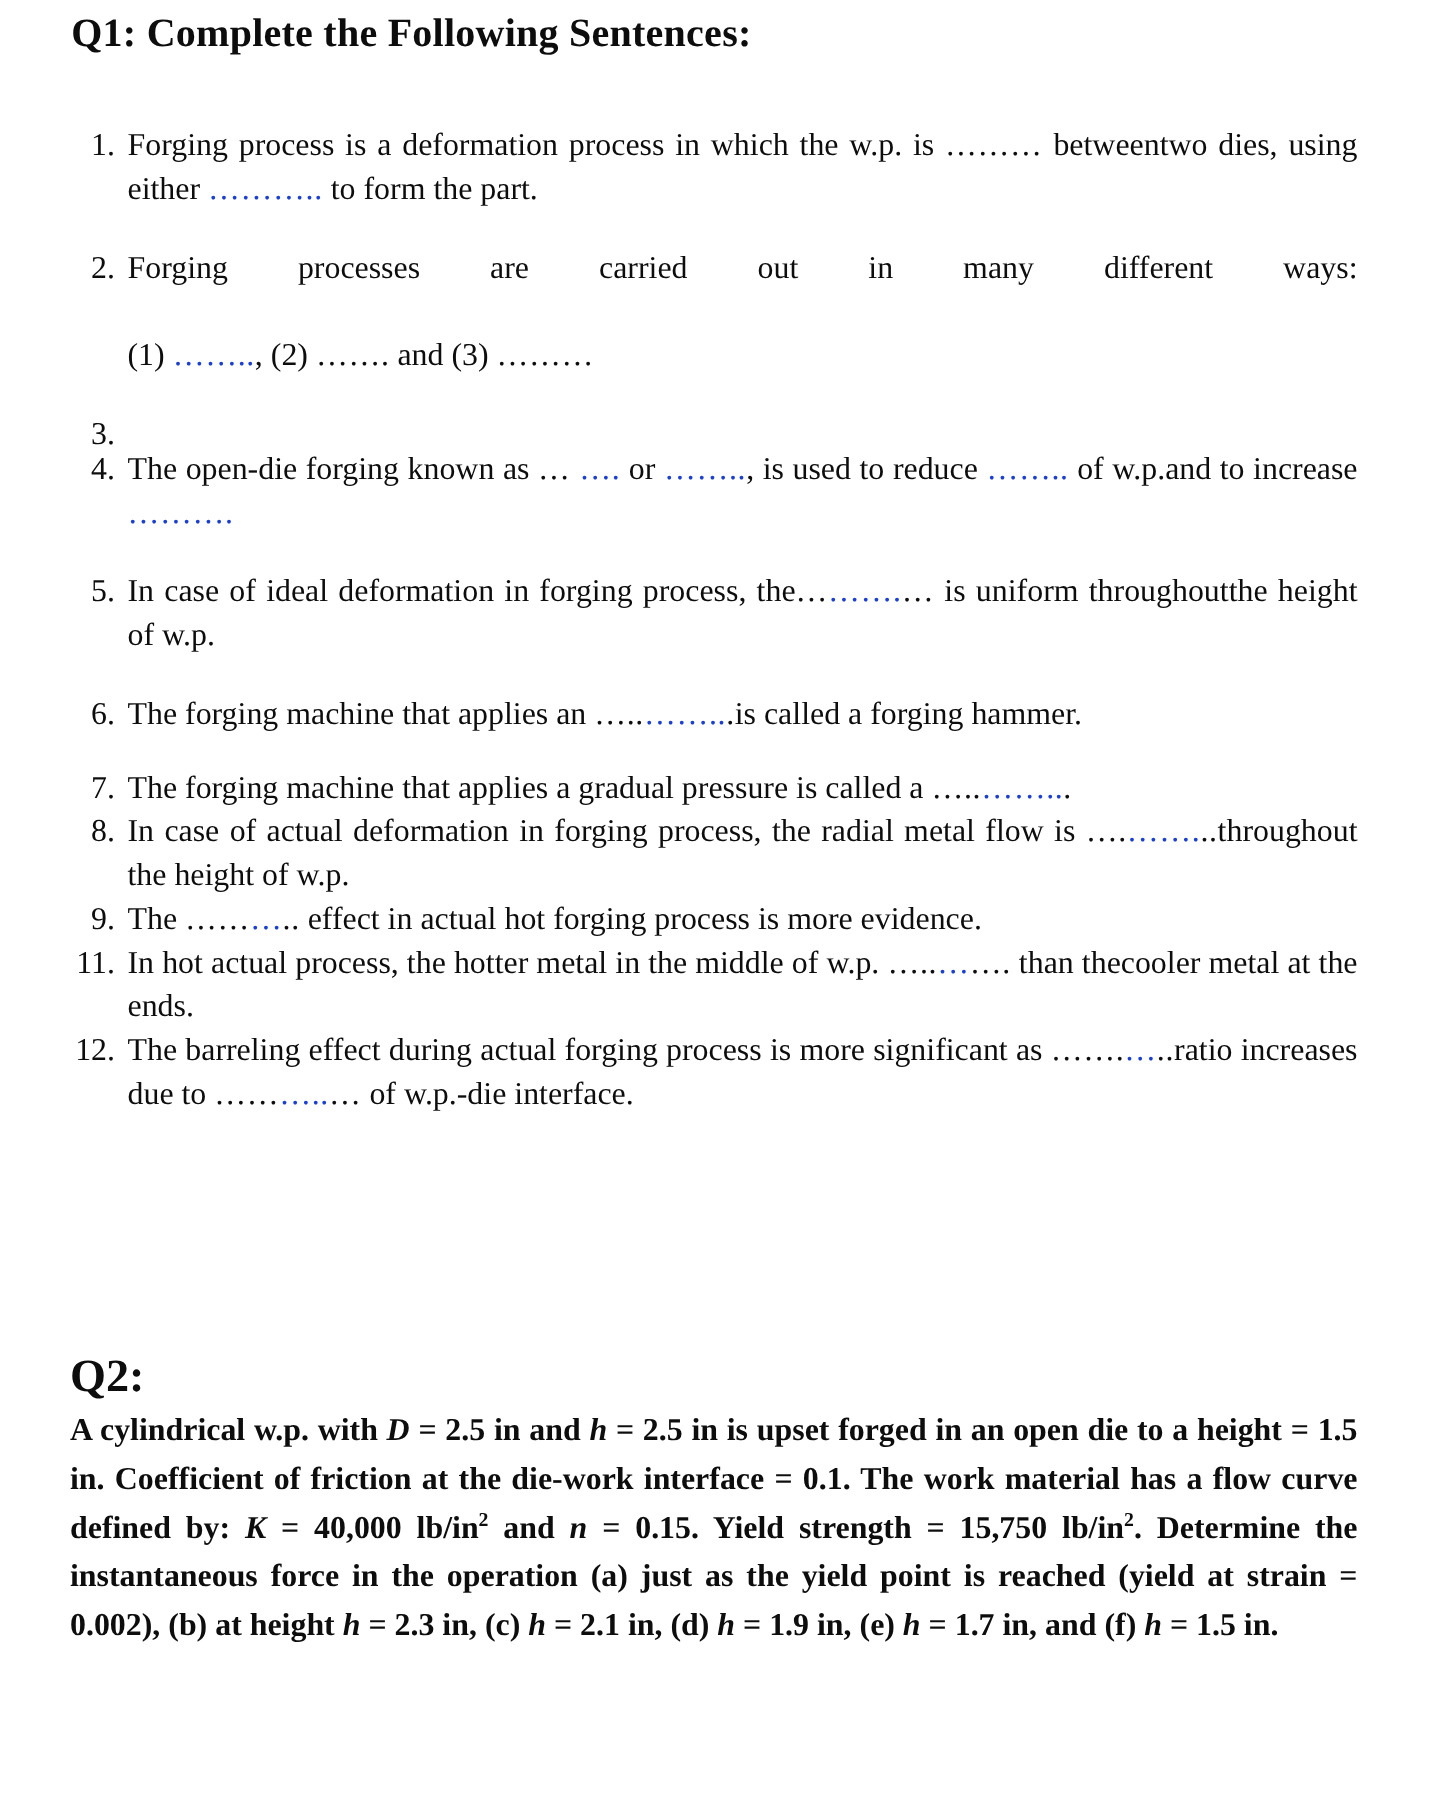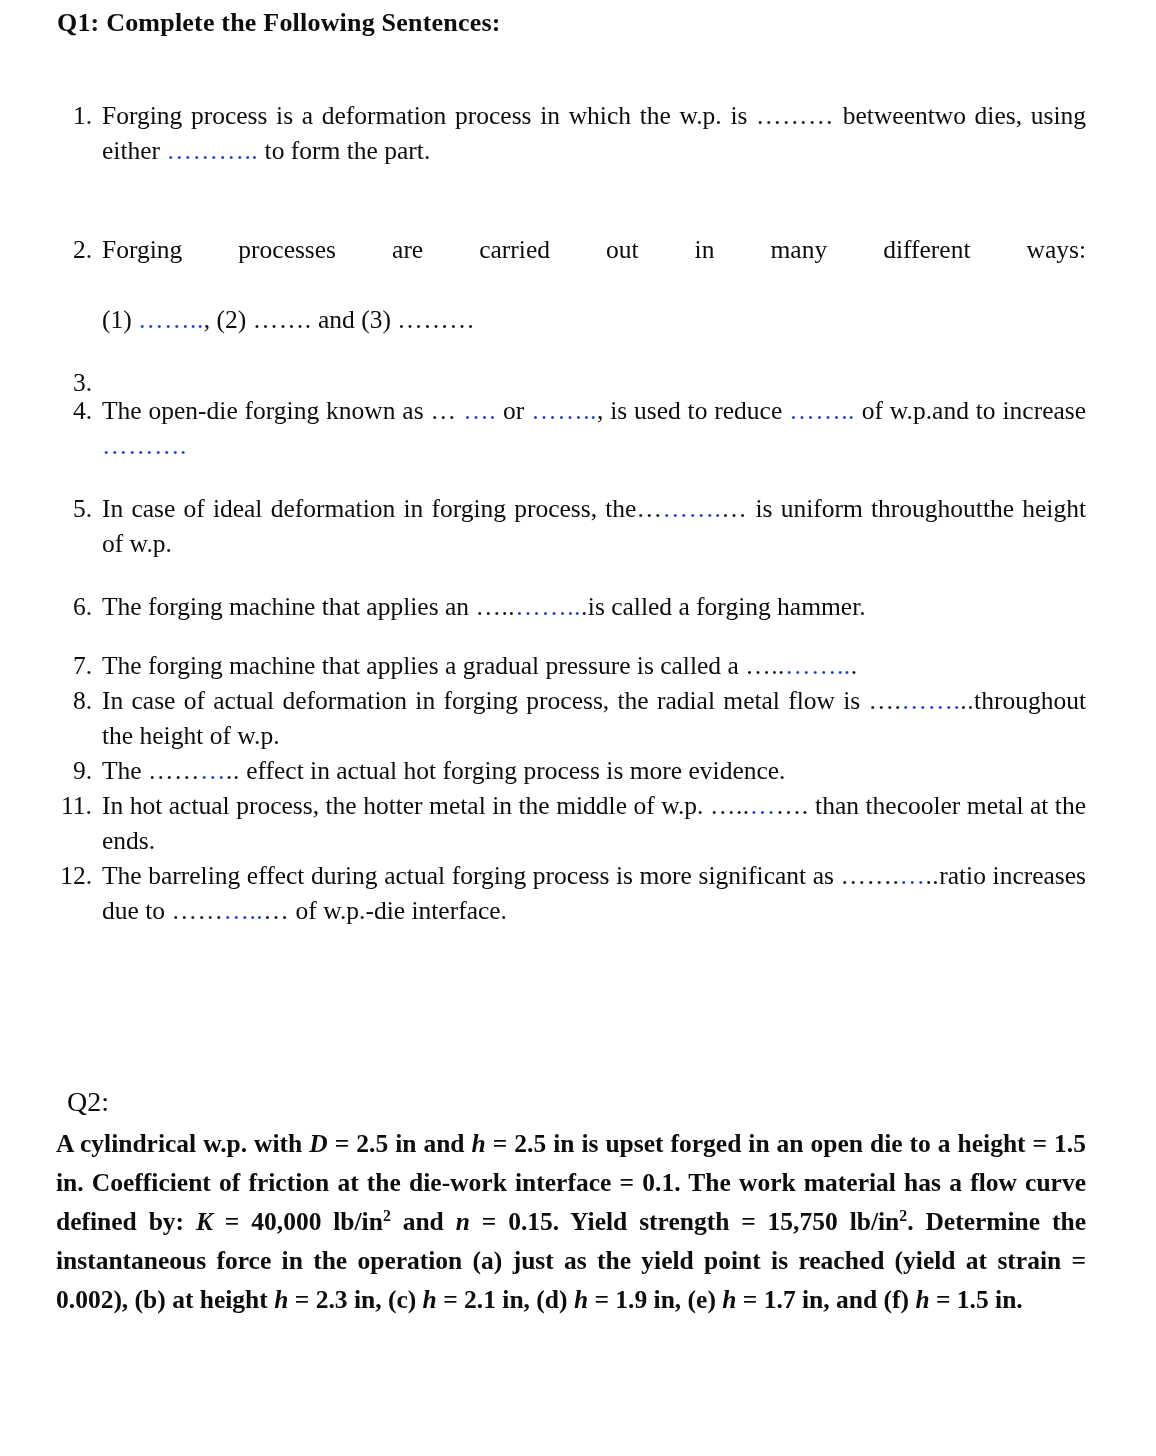--- a/index.html
+++ b/index.html
@@ -21,21 +21,21 @@
     width: 1156px;
     height: 1456px;
     box-sizing: border-box;
   }
 
   
   .q1-title {
     position: absolute;
     left: 57px;
     top: 8px;
-    font-size: 26px;
+    font-size: 32px;
     font-weight: bold;
     letter-spacing: 0.2px;
     white-space: nowrap;
     text-align: center;
   }
 
   
   .qlist {
     position: absolute;
     left: 56px;
@@ -54,46 +54,45 @@
     position: absolute;
     left: 0;
     top: 0;
     width: 36px;
     text-align: right;
     font-size: 25.5px;
     line-height: 35px;
   }
   .item .body { display: block; }
   
-  .item .body.fulljust { text-align: justify; margin-top: 36px; }
+  .item .body.fulljust { text-align: justify; }
   .item .body.fulljust::after {
     content: "";
     display: inline-block;
     width: 100%;
     height: 0;
   }
   .gap-lg { height: 28px; }
   .gap-md { height: 24px; }
 
   .blue { color: #1b3fce; }
   .dots { letter-spacing: 0.5px; }
 
   
   .q2 {
     position: absolute;
     left: 56px;
     top: 1082px;
     width: 1030px;
   }
   .q2-title {
-    font-size: 28px;
-    font-weight: normal;
+    font-size: 37px;
+    font-weight: bold;
     line-height: 40px;
     margin-bottom: 2px;
-    margin-left: 11px;
   }
   .q2-body {
     font-size: 25.5px;
     line-height: 39px;
     text-align: justify;
     text-justify: inter-word;
     font-weight: bold;
   }
   i, .ital { font-style: italic; }
   sup {

